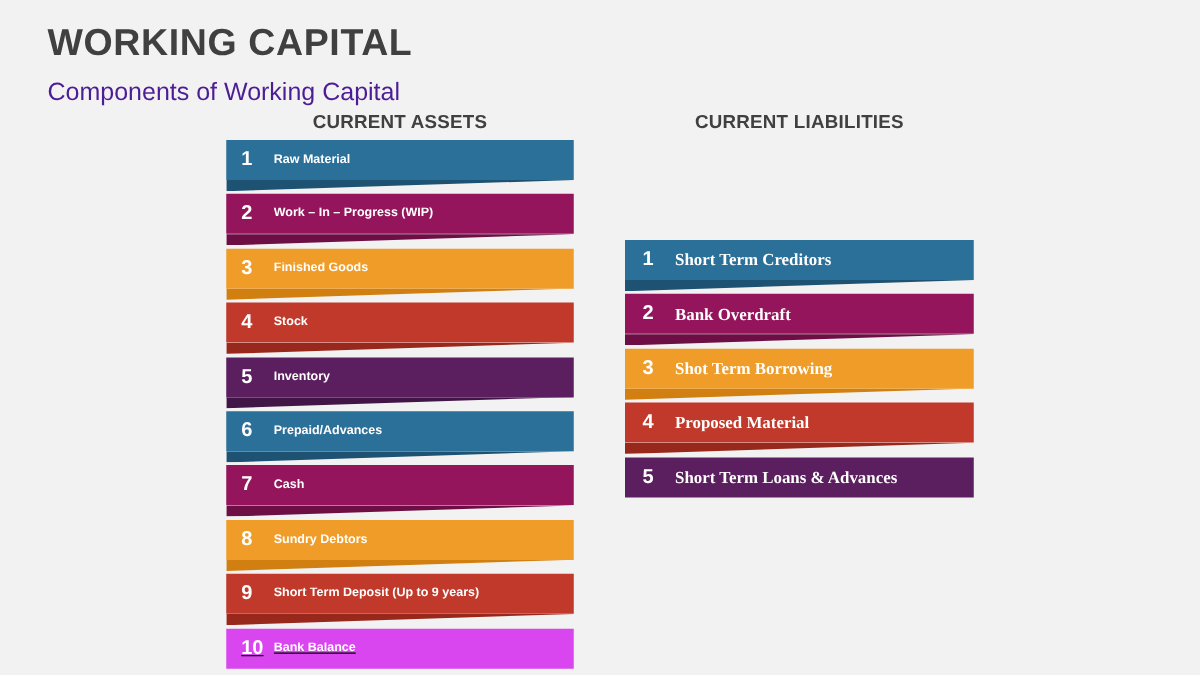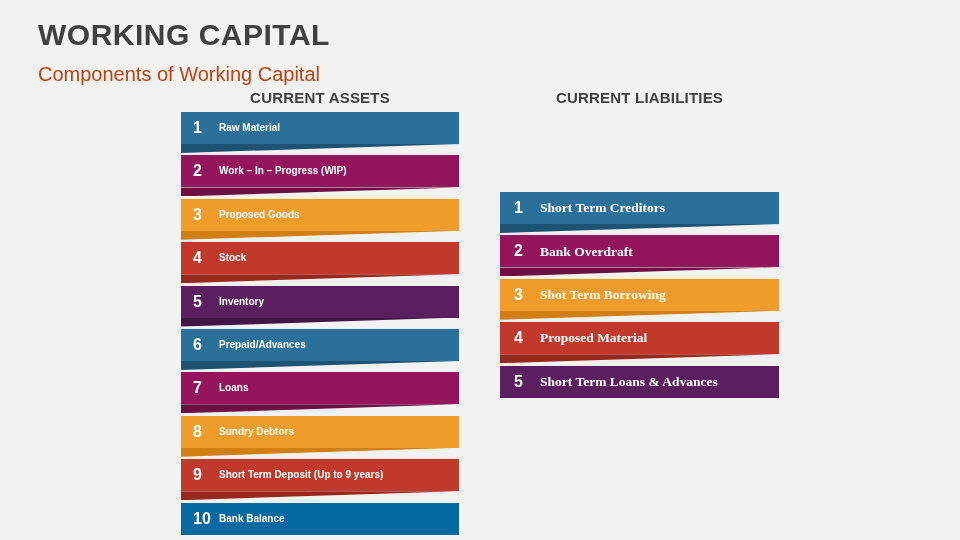--- a/index.html
+++ b/index.html
@@ -33,21 +33,21 @@
     color: #404040;
     line-height: 36px;
     white-space: nowrap;
   }
   #subtitle {
     position: absolute;
     left: 38px;
     top: 61px;
     font-size: 20px;
     font-weight: normal;
-    color: #c2410c;
+    color: #4c1d95;
     line-height: 26px;
     white-space: nowrap;
   }
 
   .col-heading {
     position: absolute;
     font-size: 15px;
     font-weight: bold;
     color: #404040;
     letter-spacing: 0.2px;
@@ -162,21 +162,21 @@
         <div class="bar-shadow" style="background: rgb(109, 15, 68);"></div>
         <div class="bar" style="background: rgb(148, 21, 92);">
           <div class="bar-num">2</div>
           <div class="bar-label">Work – In – Progress (WIP)</div>
         </div>
       </div>
       <div class="bar-row">
         <div class="bar-shadow" style="background: rgb(208, 127, 16);"></div>
         <div class="bar" style="background: rgb(239, 157, 40);">
           <div class="bar-num">3</div>
-          <div class="bar-label">Proposed Goods</div>
+          <div class="bar-label">Finished Goods</div>
         </div>
       </div>
       <div class="bar-row">
         <div class="bar-shadow" style="background: rgb(152, 39, 28);"></div>
         <div class="bar" style="background: rgb(192, 57, 43);">
           <div class="bar-num">4</div>
           <div class="bar-label">Stock</div>
         </div>
       </div>
       <div class="bar-row">
@@ -190,39 +190,39 @@
         <div class="bar-shadow" style="background: rgb(29, 82, 114);"></div>
         <div class="bar" style="background: rgb(43, 112, 153);">
           <div class="bar-num">6</div>
           <div class="bar-label">Prepaid/Advances</div>
         </div>
       </div>
       <div class="bar-row">
         <div class="bar-shadow" style="background: rgb(109, 15, 68);"></div>
         <div class="bar" style="background: rgb(148, 21, 92);">
           <div class="bar-num">7</div>
-          <div class="bar-label">Loans</div>
+          <div class="bar-label">Cash</div>
         </div>
       </div>
       <div class="bar-row">
         <div class="bar-shadow" style="background: rgb(208, 127, 16);"></div>
         <div class="bar" style="background: rgb(239, 157, 40);">
           <div class="bar-num">8</div>
           <div class="bar-label">Sundry Debtors</div>
         </div>
       </div>
       <div class="bar-row">
         <div class="bar-shadow" style="background: rgb(152, 39, 28);"></div>
         <div class="bar" style="background: rgb(192, 57, 43);">
           <div class="bar-num">9</div>
           <div class="bar-label">Short Term Deposit (Up to 9 years)</div>
         </div>
       </div>
       <div class="bar-row">
-        <div class="bar" style="background: #0369a1;">
+        <div class="bar" style="background: #d946ef; text-decoration: underline;">
           <div class="bar-num">10</div>
           <div class="bar-label">Bank Balance</div>
         </div>
       </div>
     </div>
 
   <div id="column-liabilities" class="column">
       <div class="bar-row">
         <div class="bar-shadow" style="background: rgb(29, 82, 114);"></div>
         <div class="bar" style="background: rgb(43, 112, 153);">

